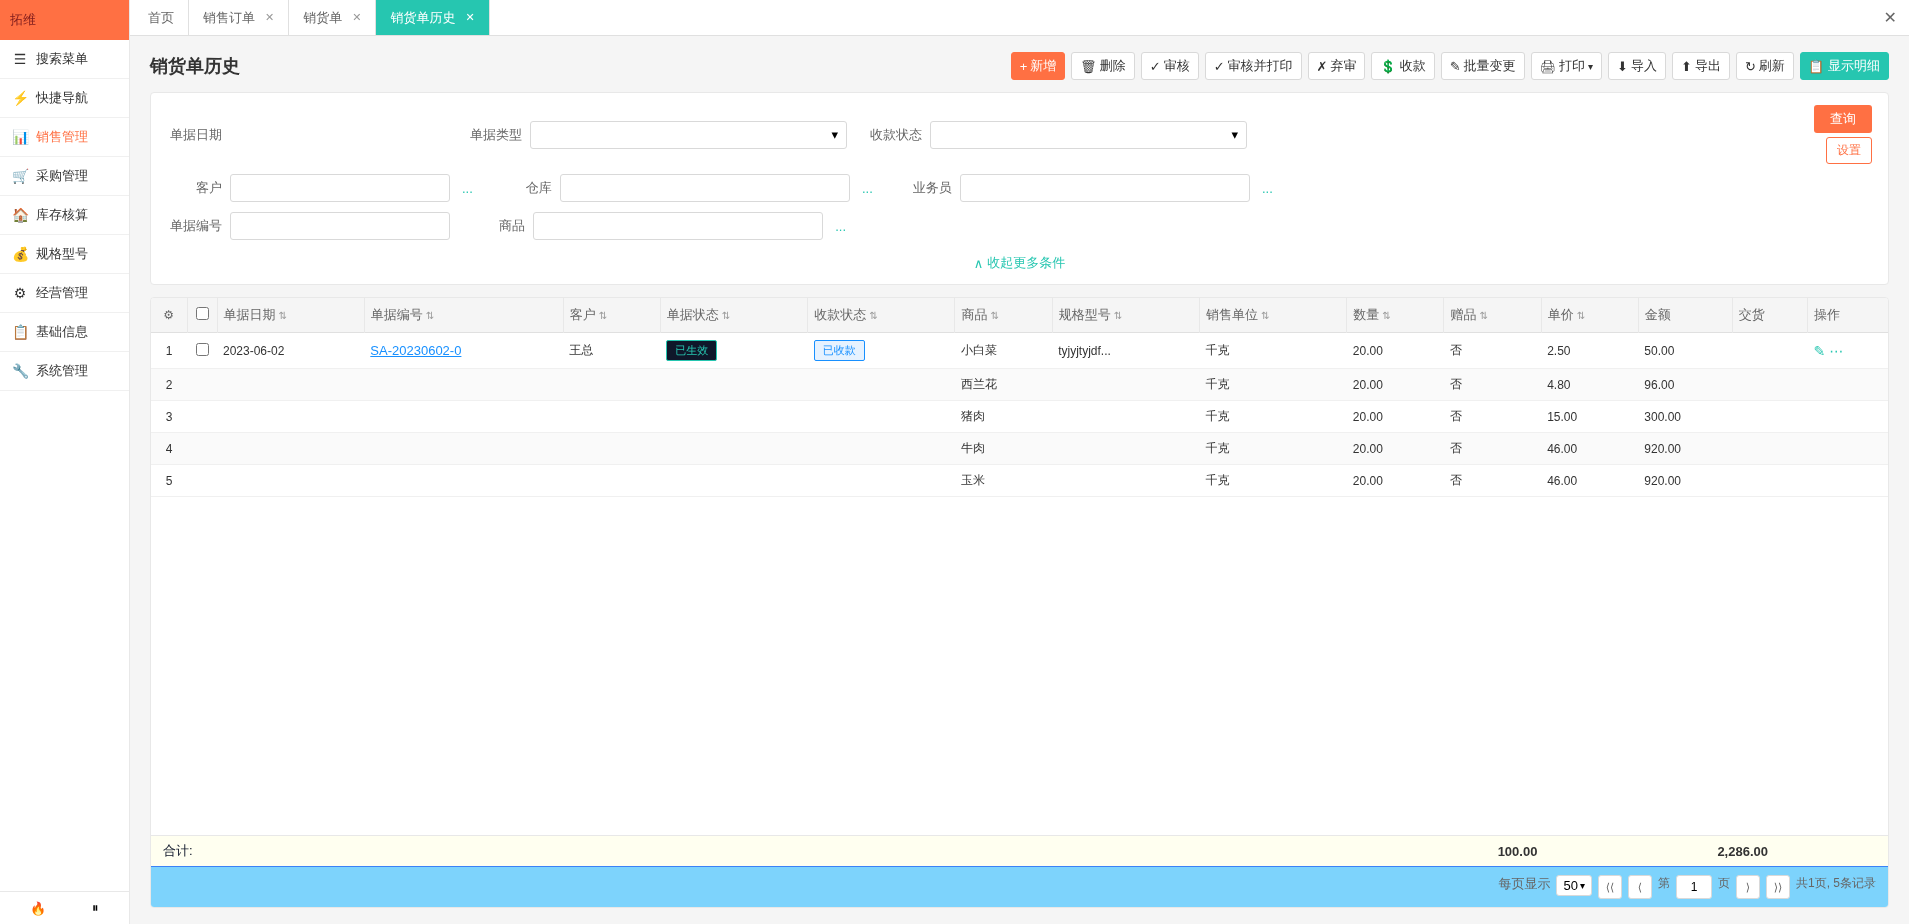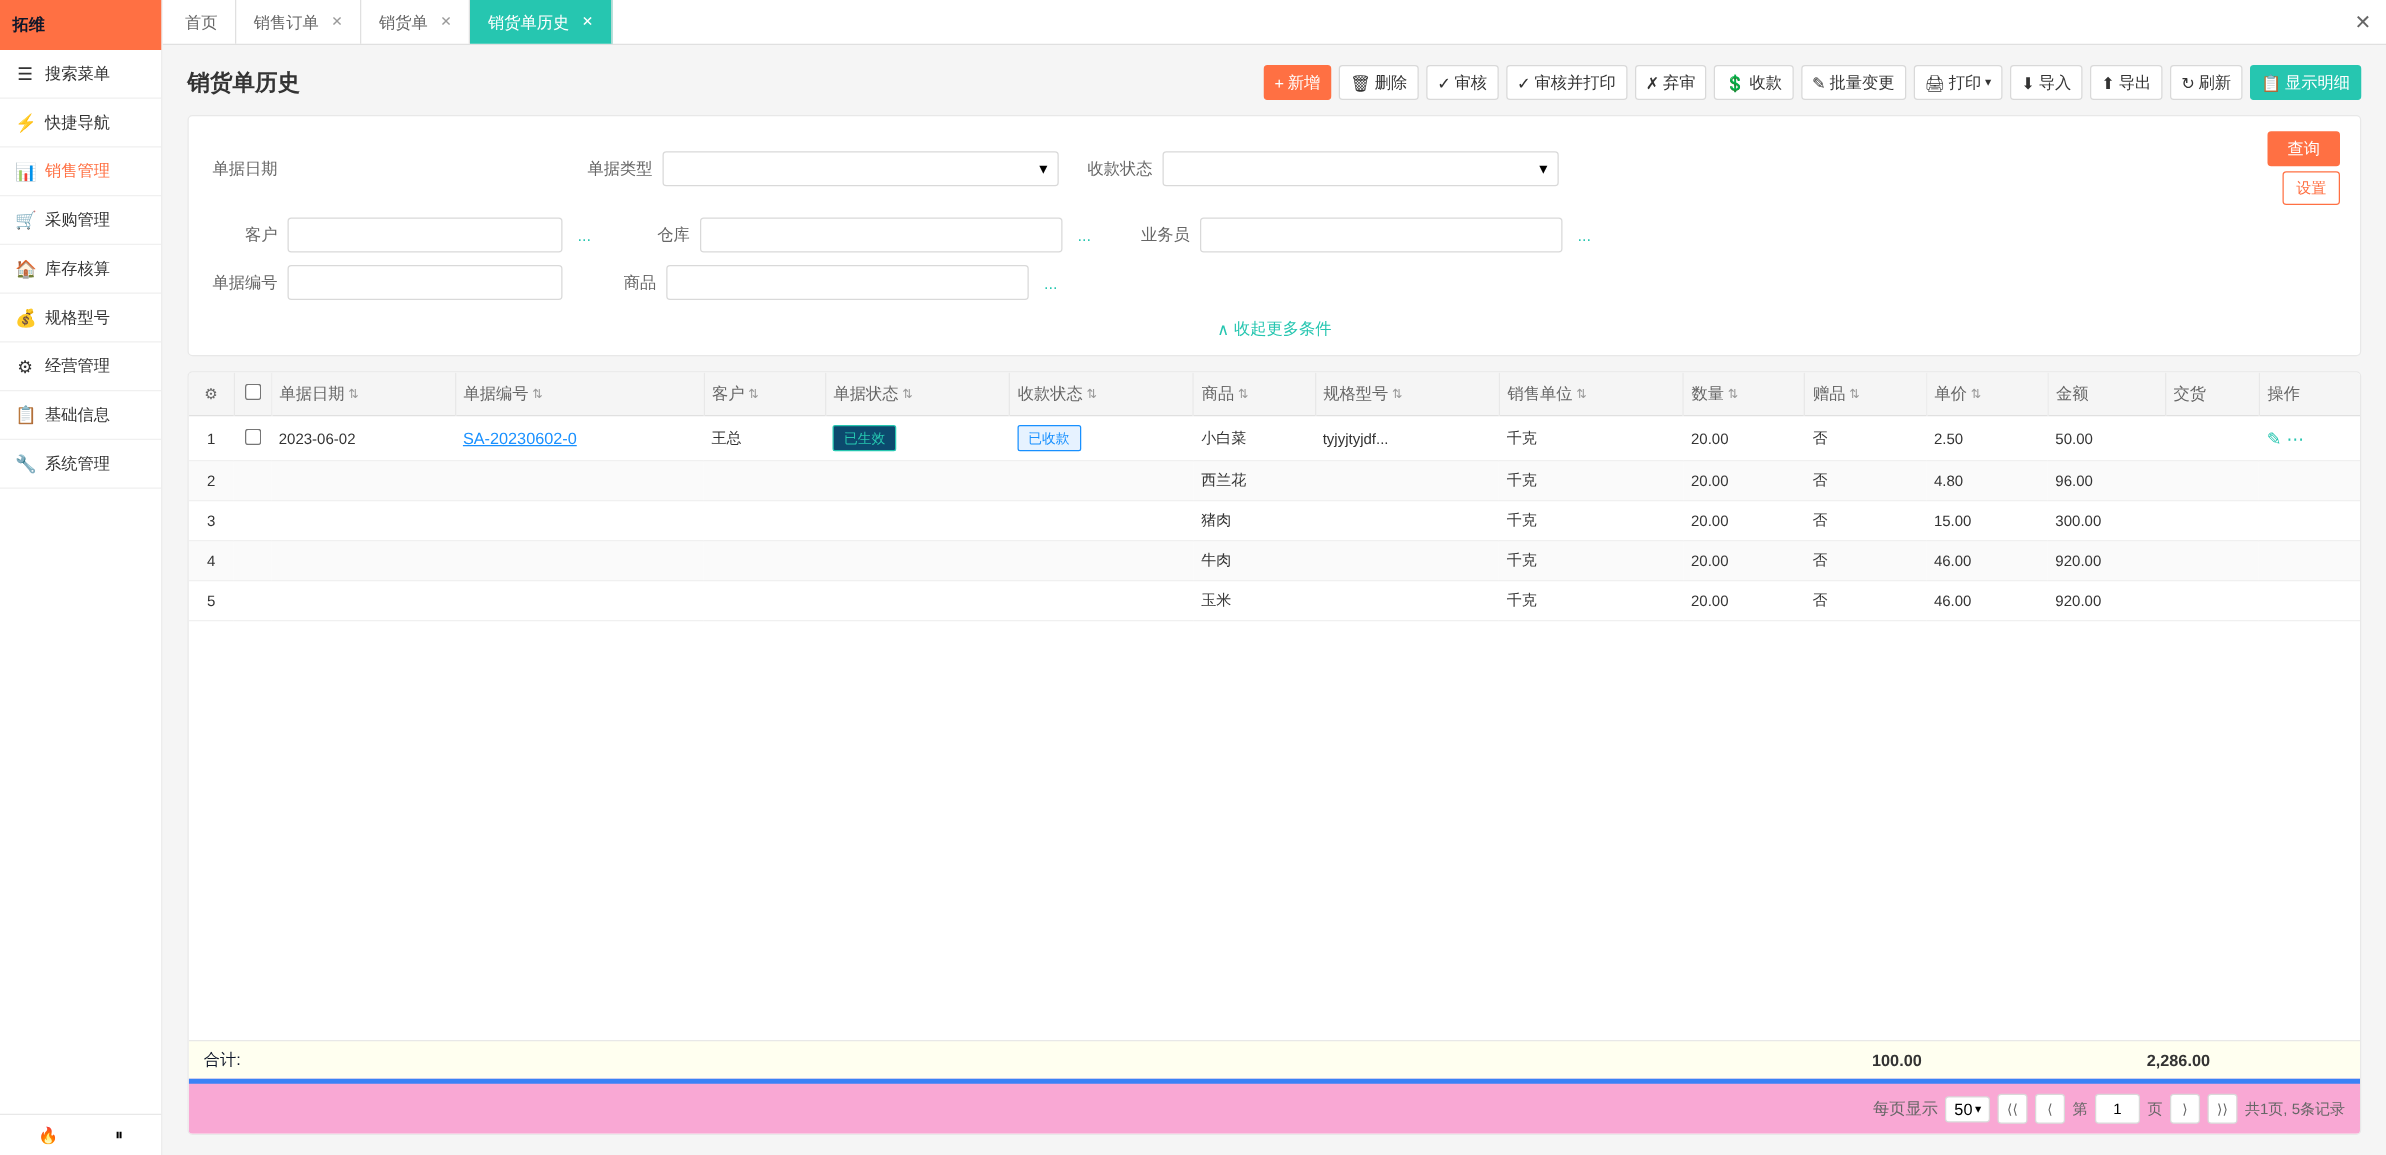--- a/index.html
+++ b/index.html
@@ -13,23 +13,23 @@
       display: flex;
       flex-direction: column;
       flex-shrink: 0;
     }
     .sidebar-logo {
       height: 40px;
       background: #ff7043;
       display: flex;
       align-items: center;
       padding: 0 10px;
-      color: #0f172a;
+      color: #7f1d1d;
       font-size: 14px;
-      font-weight: bold;
+      font-weight: normal;
     }
     .sidebar-item {
       display: flex;
       align-items: center;
       padding: 10px 12px;
       cursor: pointer;
       color: #333;
       border-bottom: 1px solid #f0f0f0;
       gap: 8px;
     }
@@ -269,21 +269,21 @@
       color: #333;
       font-size: 12px;
       white-space: nowrap;
     }
     .badge {
       display: inline-block;
       padding: 2px 8px;
       border-radius: 2px;
       font-size: 11px;
     }
-    .badge-green { background: #0c4a6e; color: #26c6b0; border: 1px solid #26c6b0; }
+    .badge-green { background: #0f172a; color: #26c6b0; border: 1px solid #26c6b0; }
     .badge-blue { background: #e6f2ff; color: #1890ff; border: 1px solid #1890ff; }
     .link-text { color: #1890ff; cursor: pointer; text-decoration: underline; }
     .op-btns { display: flex; gap: 4px; }
     .op-btn { color: #26c6b0; cursor: pointer; font-size: 14px; }
 
     
     .table-footer {
       border-top: 1px solid #e8e8e8;
       padding: 6px 12px;
       background: #fffff0;
@@ -292,26 +292,26 @@
       display: flex;
       align-items: center;
       flex-shrink: 0;
     }
     .footer-label { color: #0f172a; }
     .footer-sum { font-weight: bold; }
 
     
     .pagination {
       display: flex;
-      align-items: center;
+      align-items: flex-start;
       justify-content: flex-end;
       padding: 8px 12px;
       gap: 6px;
-      background: #f9a8d4;
-      border-top: 4px solid #3b82f6;
+      background: #7dd3fc;
+      border-top: 1px solid #3b82f6;
       flex-shrink: 0;
     }
     .page-size-label { color: #666; }
     .page-size-select {
       display: flex;
       align-items: center;
       gap: 2px;
       border: 1px solid #d9d9d9;
       border-radius: 3px;
       padding: 2px 6px;

